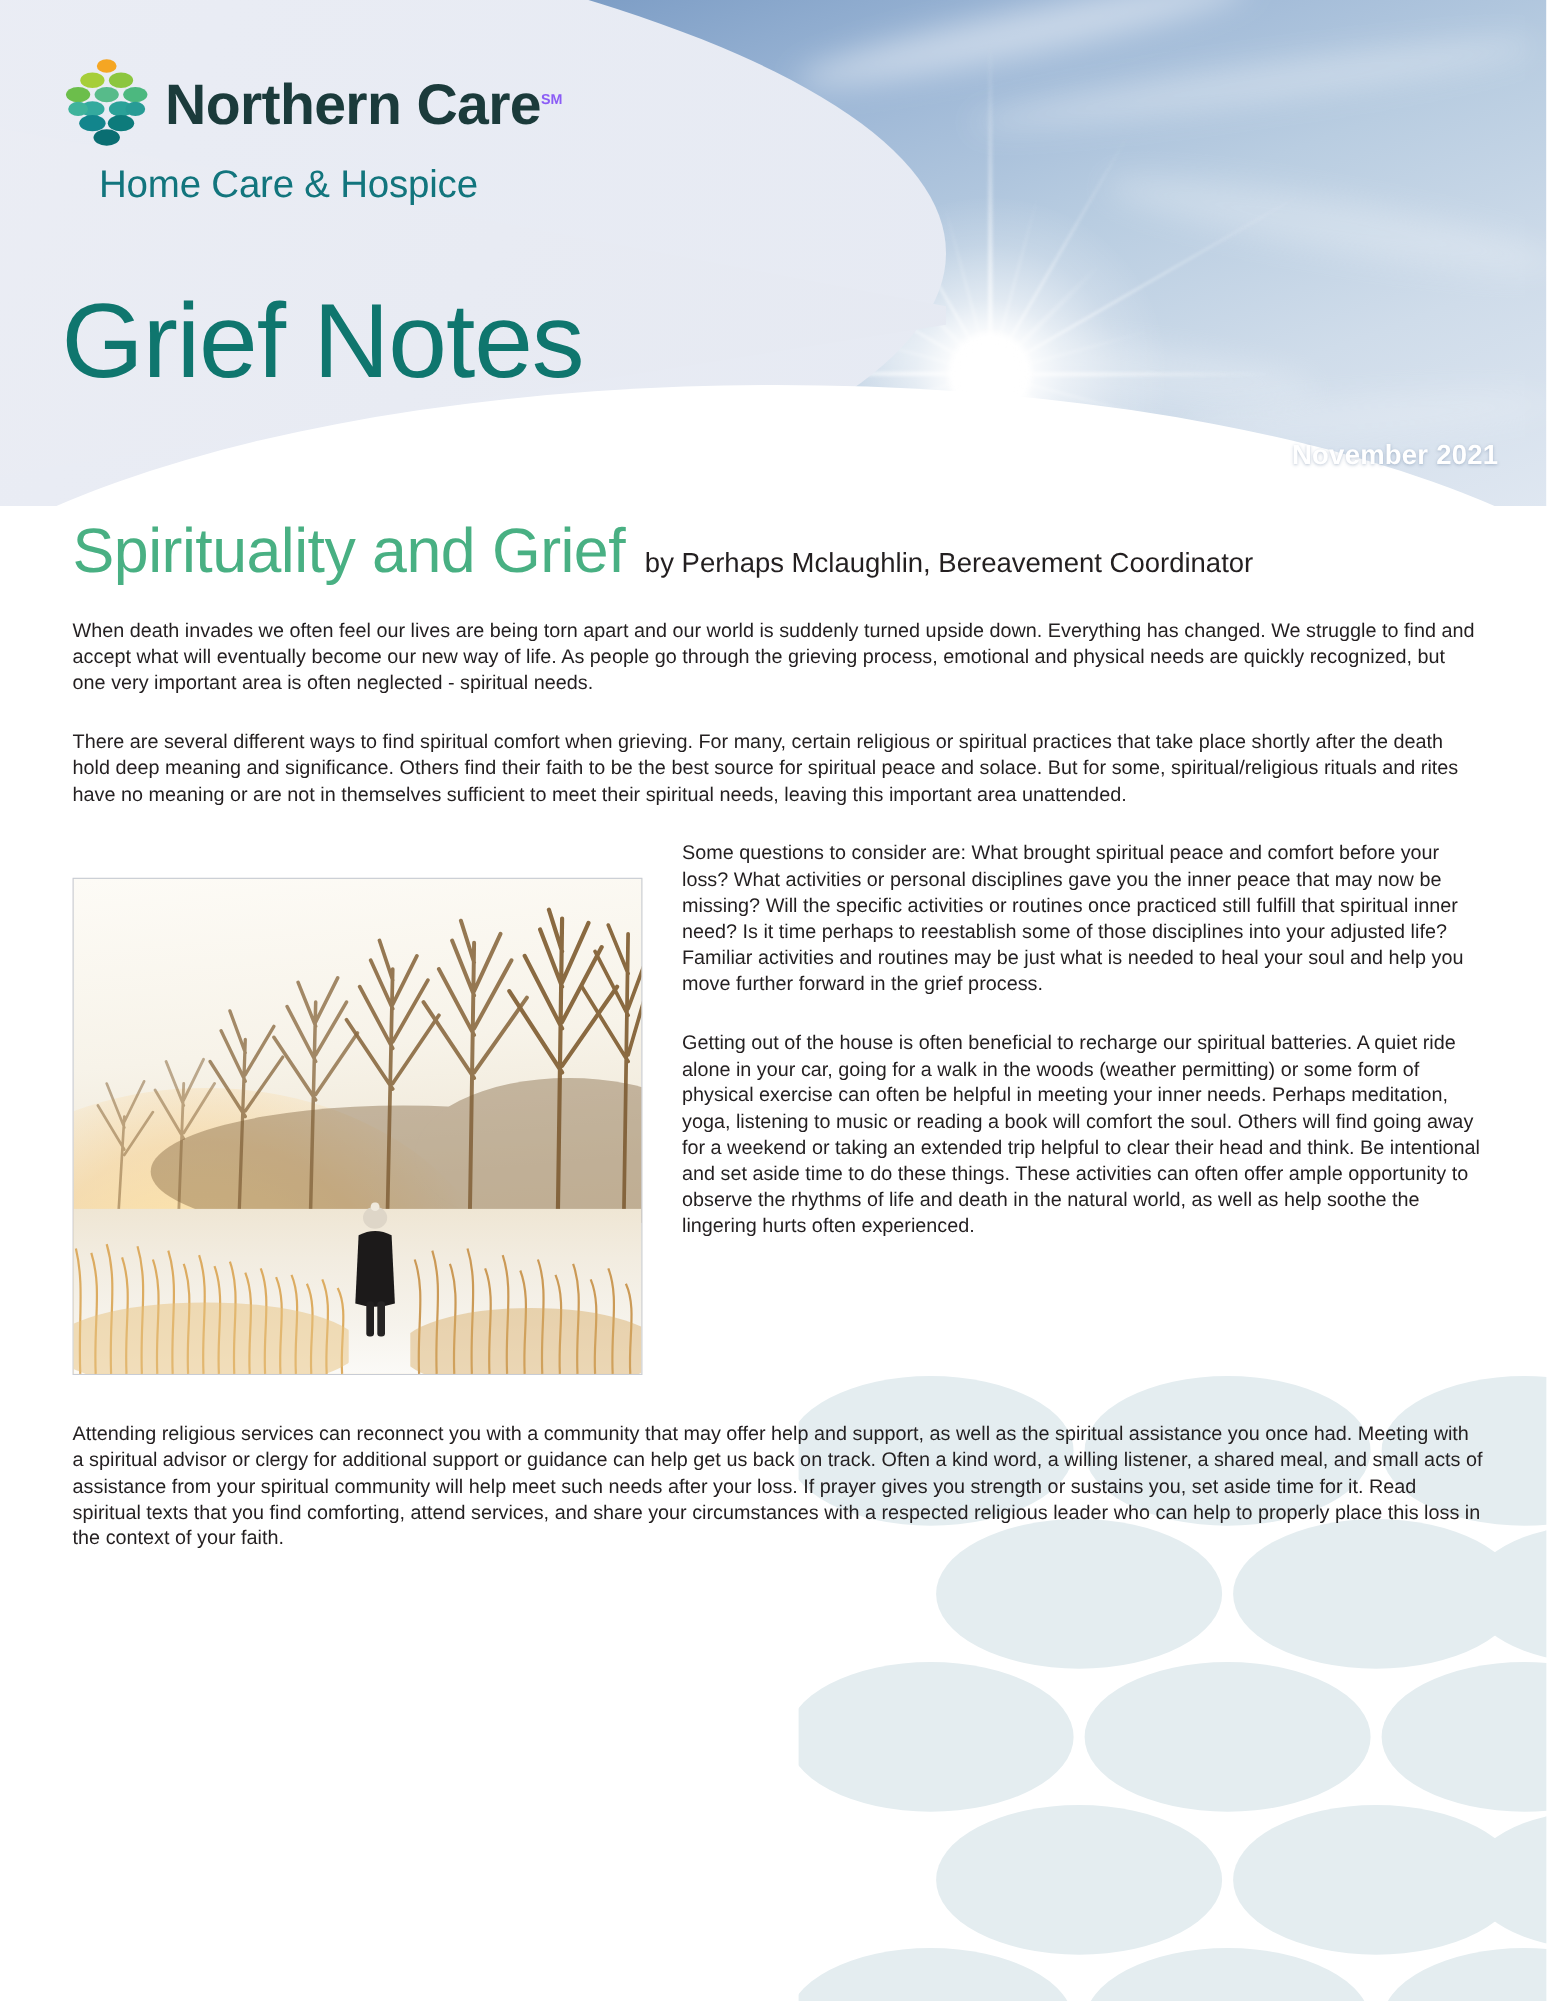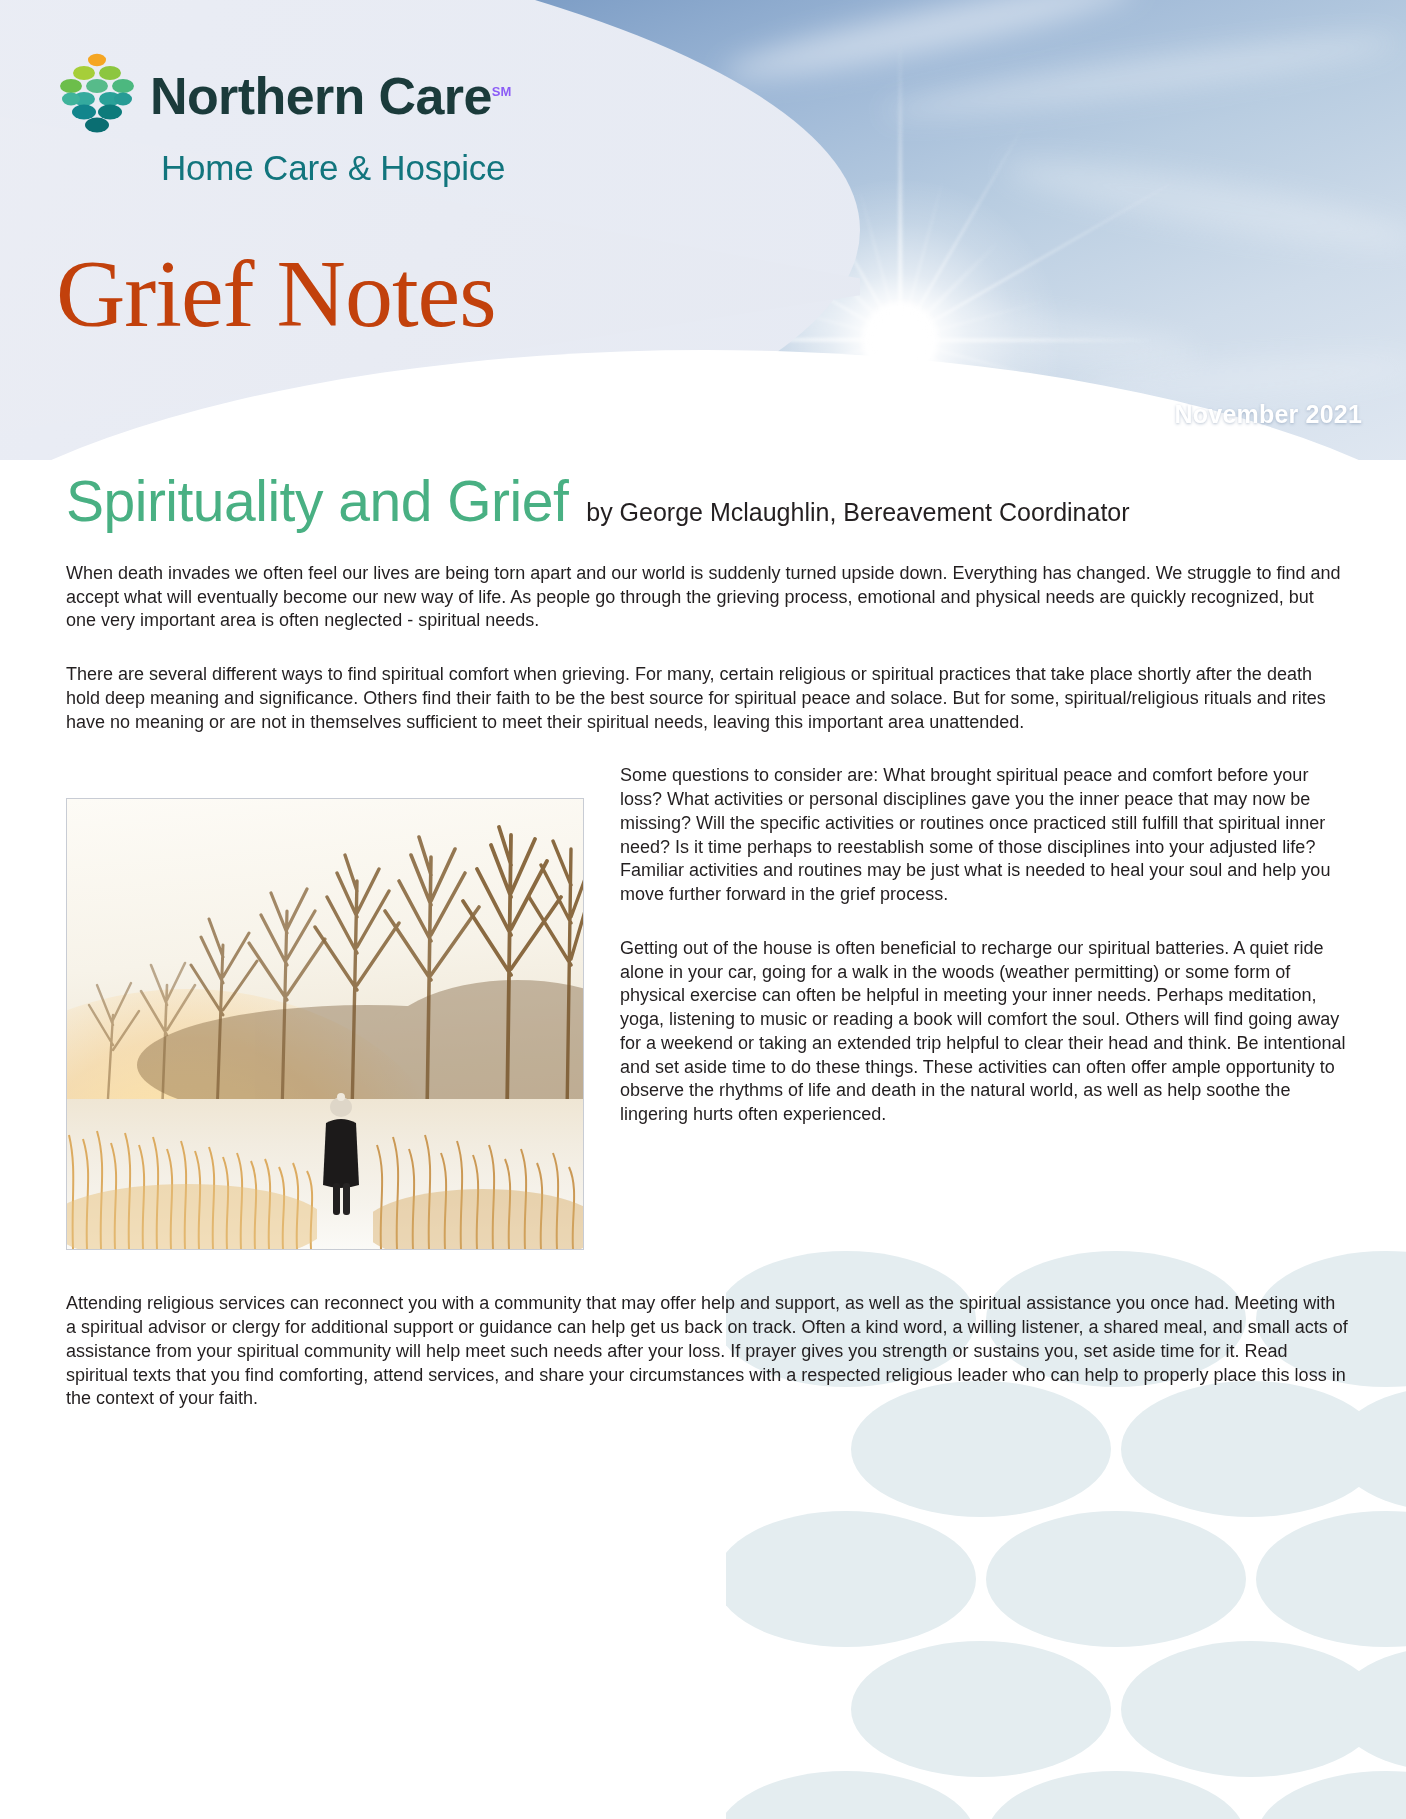--- a/index.html
+++ b/index.html
@@ -132,40 +132,39 @@
   }
   .logo-sm {
     font-size: 13px;
     font-weight: bold;
     color: #8b5cf6;
     vertical-align: super;
     letter-spacing: 0;
   }
   .logo-tagline {
     margin-top: 8px;
-    margin-left: 103px;
+    margin-left: 32px;
     font-size: 35px;
     color: #12757d;
     font-weight: normal;
     letter-spacing: -0.2px;
     white-space: nowrap;
   }
 
   
   .masthead-title {
     position: absolute;
-    left: 56px; top: 246px;
+    left: 56px; top: 263px;
     z-index: 20;
     font-size: 96px;
     line-height: 1;
     font-weight: 300;
-    color: #c2410c;
+    color: #0f766e;
     letter-spacing: -1px;
     white-space: nowrap;
-    font-family: Liberation Serif, serif;
   }
 
   .issue-date {
     position: absolute;
     right: 44px; top: 400px;
     z-index: 20;
     font-size: 25px;
     font-weight: bold;
     color: #ffffff;
     letter-spacing: 0.2px;
@@ -370,21 +369,21 @@
       <ellipse cx="390" cy="600" rx="130" ry="68"></ellipse>
       <ellipse cx="660" cy="600" rx="130" ry="68"></ellipse>
       <ellipse cx="120" cy="600" rx="130" ry="68"></ellipse>
     </g>
   </svg>
 
   <div class="content">
 
     <div class="article-head">
       <div class="article-title">Spirituality and Grief</div>
-      <div class="article-byline">by George Mclaughlin, Bereavement Coordinator</div>
+      <div class="article-byline">by Perhaps Mclaughlin, Bereavement Coordinator</div>
     </div>
 
     <div class="body-col">
 
       <p class="para">When death invades we often feel our lives are being torn apart and our world is suddenly turned upside down. Everything has changed. We struggle to find and accept what will eventually become our new way of life. As people go through the grieving process, emotional and physical needs are quickly recognized, but one very important area is often neglected - spiritual needs.</p>
       <p class="para">There are several different ways to find spiritual comfort when grieving. For many, certain religious or spiritual practices that take place shortly after the death hold deep meaning and significance. Others find their faith to be the best source for spiritual peace and solace. But for some, spiritual/religious rituals and rites have no meaning or are not in themselves sufficient to meet their spiritual needs, leaving this important area unattended.</p>
 
       <div class="clearfix">
 
         <div class="photo">

